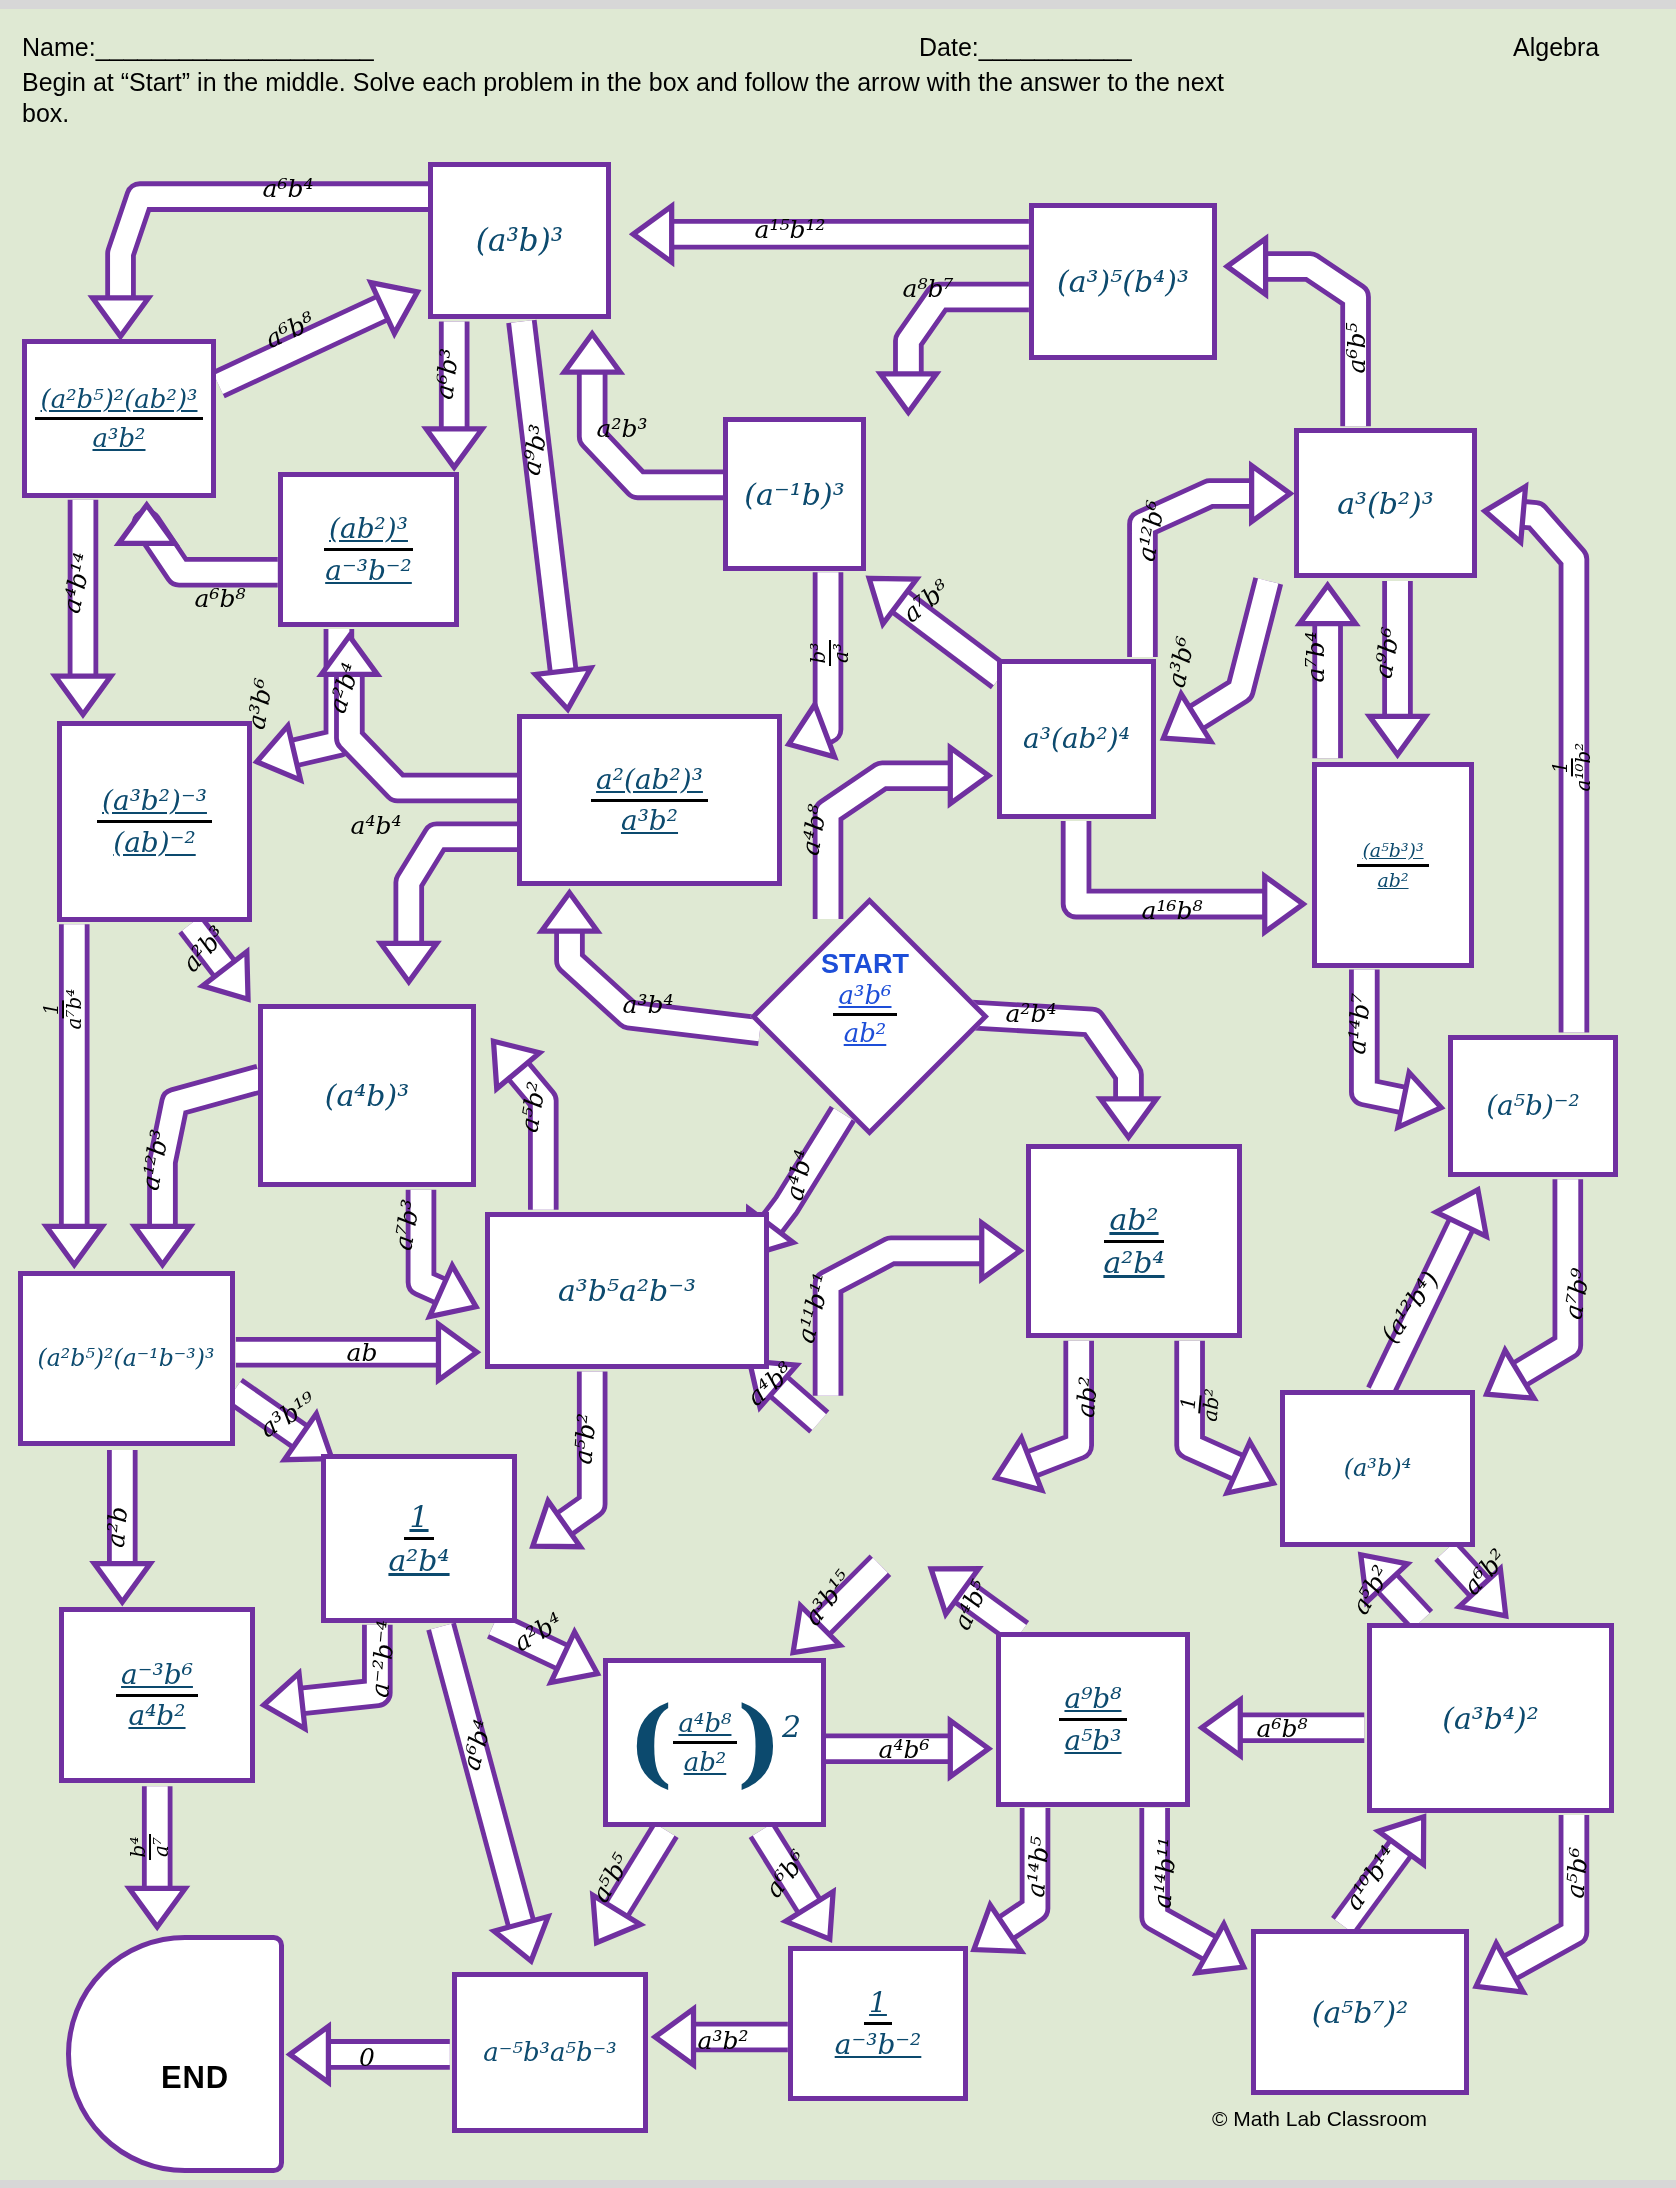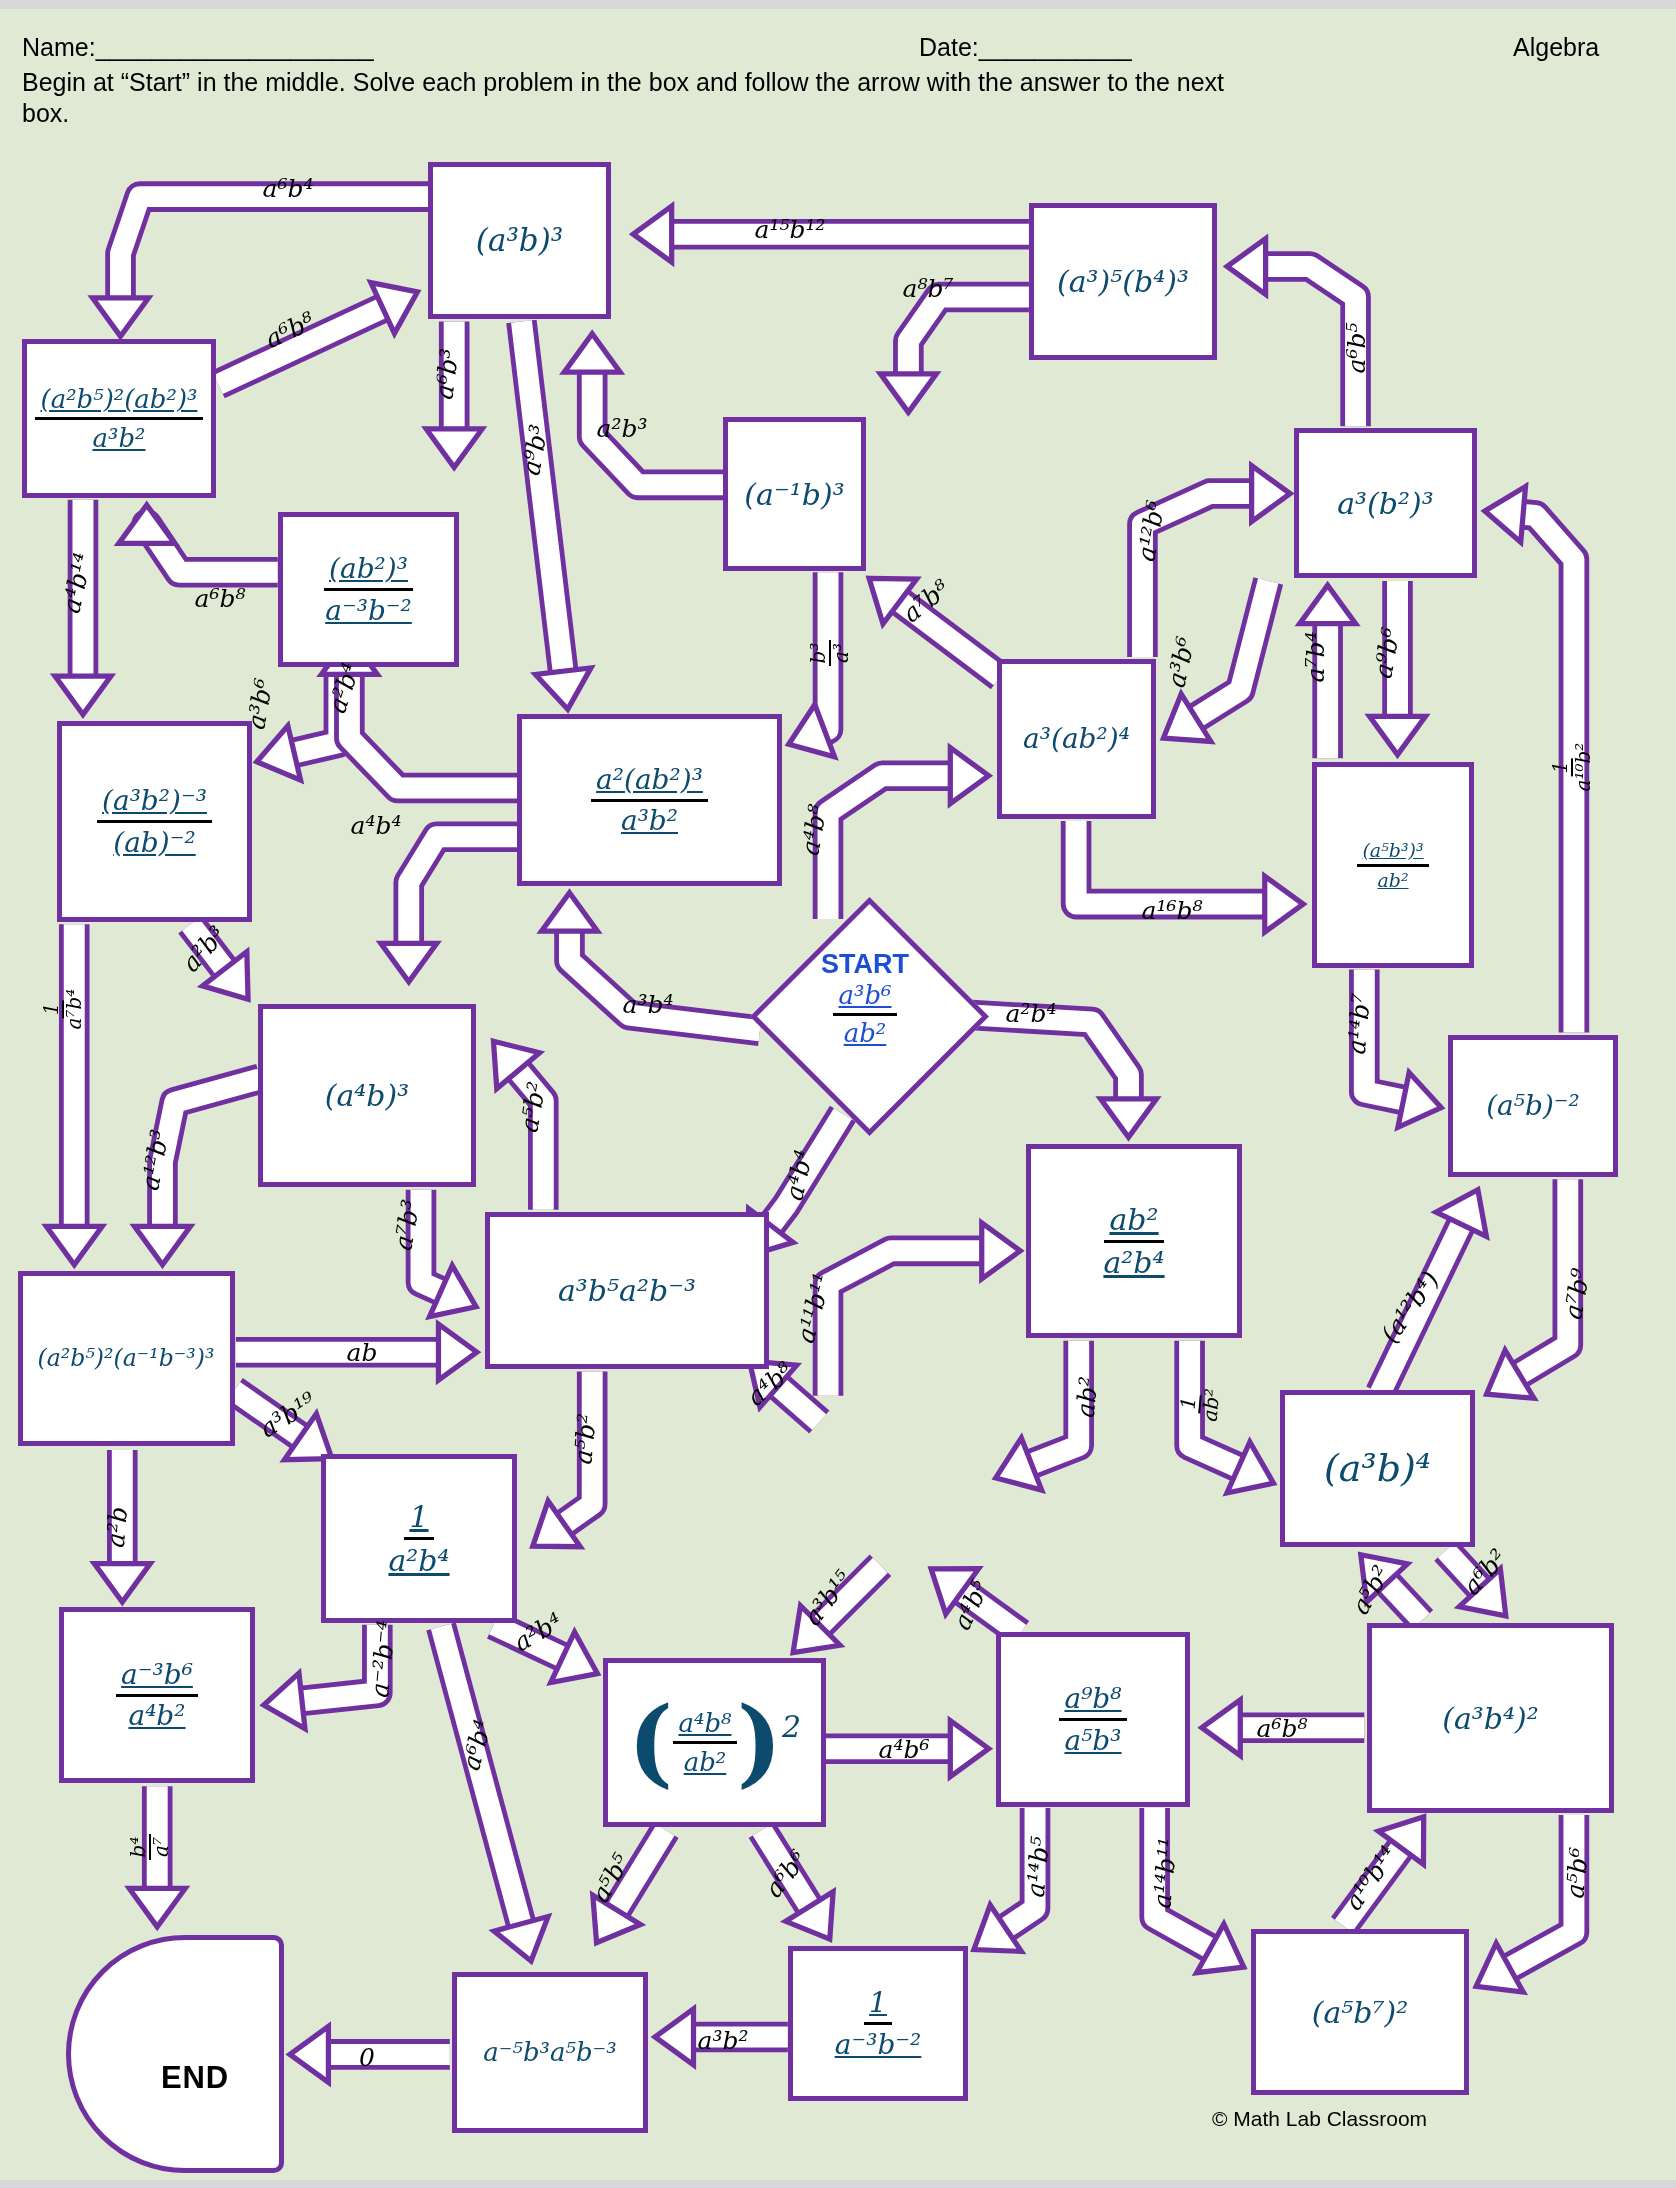--- a/index.html
+++ b/index.html
@@ -349,21 +349,21 @@
       </div>
       <div class="mbox" style="left: 1029px; top: 203px; width: 188px; height: 157px; font-size: 30px;">
         <div class="mexpr">(a³)⁵(b⁴)³</div>
       </div>
       <div class="mbox" style="left: 22px; top: 339px; width: 194px; height: 159px; font-size: 26px;">
         <div class="mfrac">
           <div class="num">(a²b⁵)²(ab²)³</div>
           <div class="den">a³b²</div>
         </div>
       </div>
-      <div class="mbox" style="left: 278px; top: 472px; width: 181px; height: 155px; font-size: 28px; margin-top: 40px;">
+      <div class="mbox" style="left: 278px; top: 472px; width: 181px; height: 155px; font-size: 28px;">
         <div class="mfrac">
           <div class="num">(ab²)³</div>
           <div class="den">a⁻³b⁻²</div>
         </div>
       </div>
       <div class="mbox" style="left: 723px; top: 417px; width: 143px; height: 154px; font-size: 30px;">
         <div class="mexpr">(a⁻¹b)³</div>
       </div>
       <div class="mbox" style="left: 1294px; top: 428px; width: 183px; height: 150px; font-size: 30px;">
         <div class="mexpr">a³(b²)³</div>
@@ -400,21 +400,21 @@
           <div class="num">ab²</div>
           <div class="den">a²b⁴</div>
         </div>
       </div>
       <div class="mbox" style="left: 485px; top: 1212px; width: 284px; height: 157px; font-size: 30px;">
         <div class="mexpr">a³b⁵a²b⁻³</div>
       </div>
       <div class="mbox" style="left: 17.5px; top: 1271px; width: 217px; height: 175px; font-size: 23.6px;">
         <div class="mexpr">(a²b⁵)²(a⁻¹b⁻³)³</div>
       </div>
-      <div class="mbox" style="left: 1280px; top: 1390px; width: 195px; height: 157px; font-size: 38px;">
+      <div class="mbox" style="left: 1280px; top: 1390px; width: 195px; height: 157px; font-size: 24px;">
         <div class="mexpr">(a³b)⁴</div>
       </div>
       <div class="mbox" style="left: 321px; top: 1454px; width: 196px; height: 169px; font-size: 30px;">
         <div class="mfrac">
           <div class="num">1</div>
           <div class="den">a²b⁴</div>
         </div>
       </div>
       <div class="mbox" style="left: 59px; top: 1607px; width: 196px; height: 176px; font-size: 28px;">
         <div class="mfrac">

